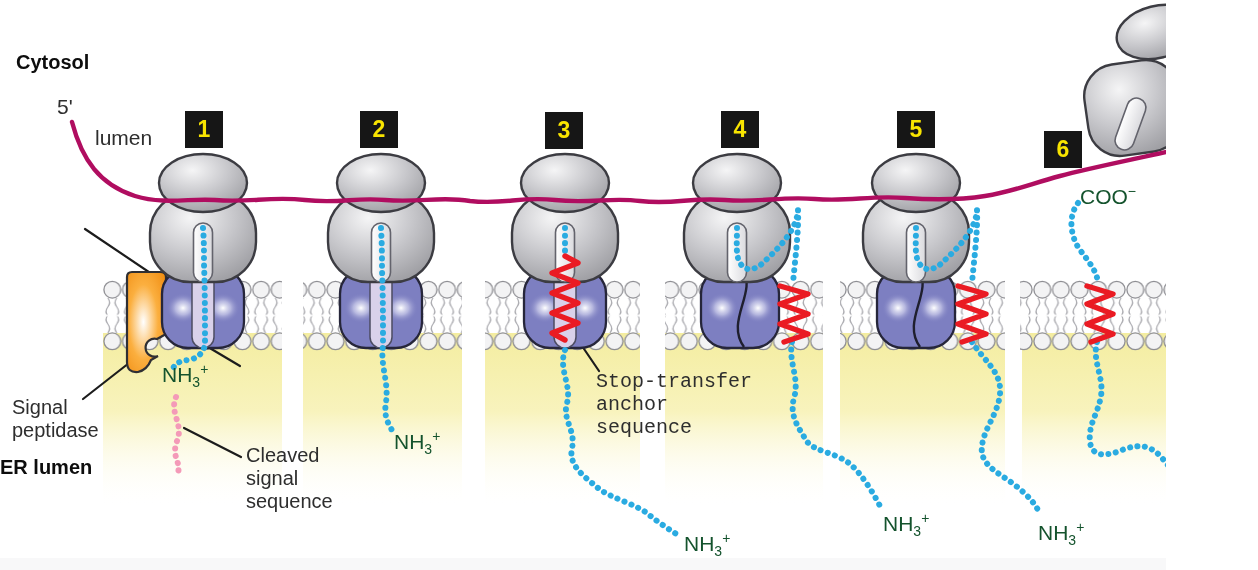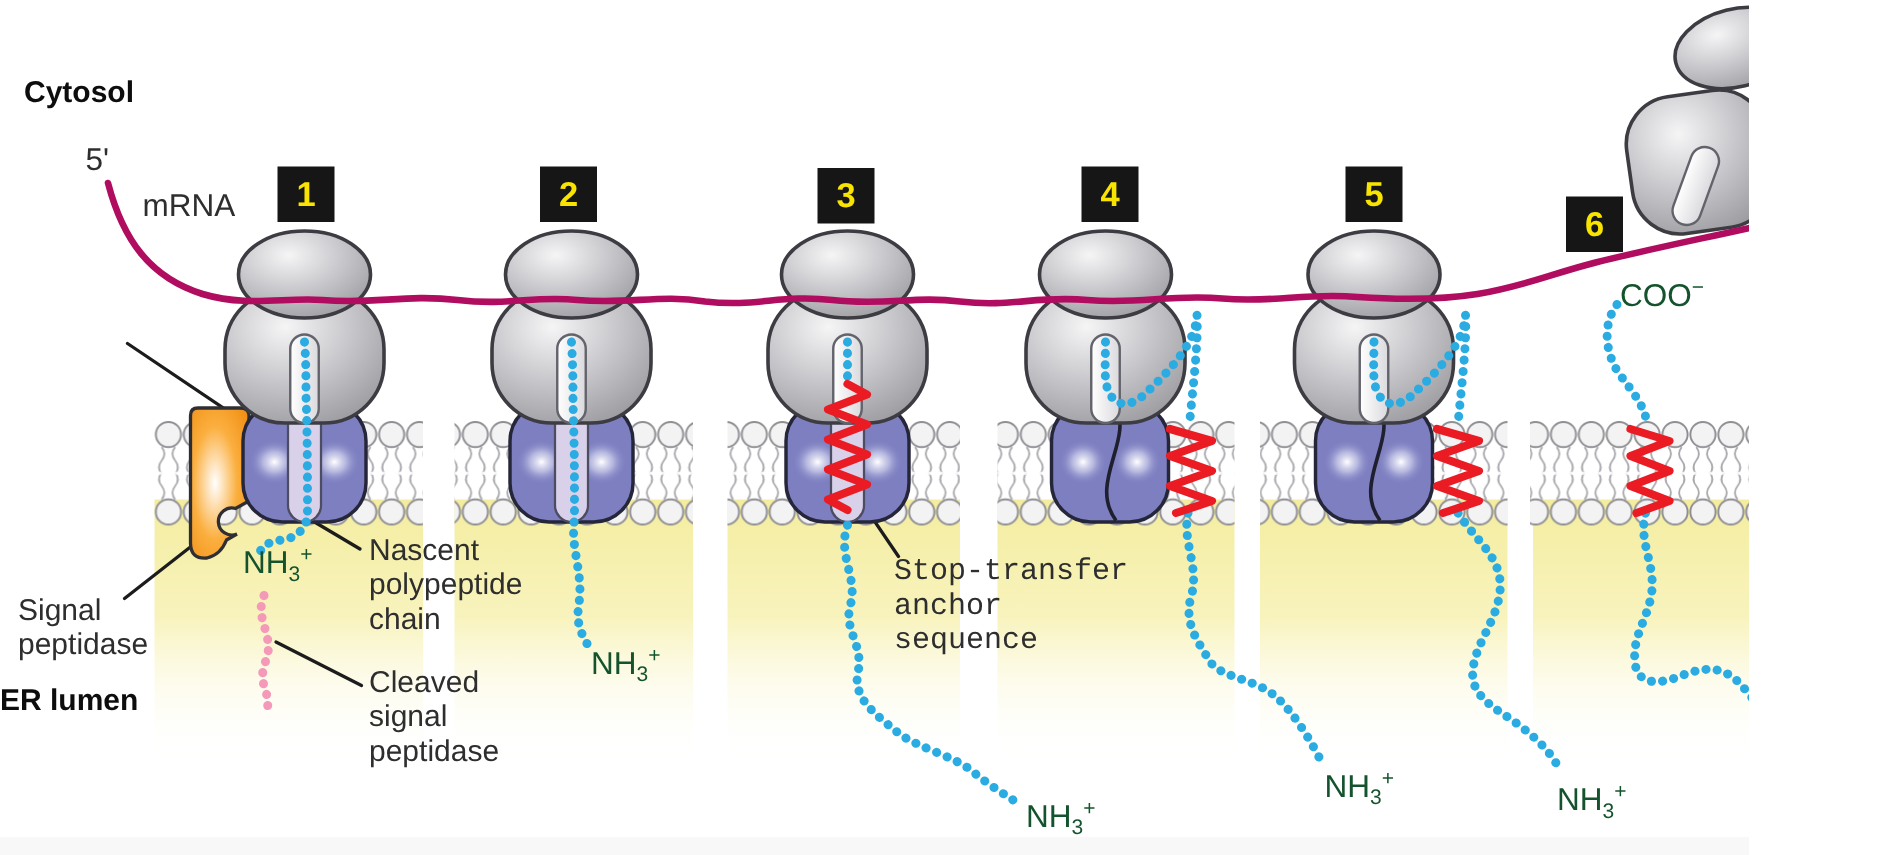--- a/index.html
+++ b/index.html
@@ -186,30 +186,27 @@
   <path class="pinkchain" d="M176,397 C169,413 184,424 177,441 C171,457 181,461 178,473"></path>
 
   <path class="helix" d="M565,256 l13,7 l-26,10 l26,10 l-26,10 l26,10 l-26,10 l26,10 l-26,10 l13,7"></path>
   <path class="helix" d="M780,286 l28,8 l-28,10 l28,10 l-28,10 l28,10 l-24,8"></path>
   <path class="helix" d="M958,286 l28,8 l-28,10 l28,10 l-28,10 l28,10 l-24,8"></path>
   <path class="helix" d="M1087,286 l26,8 l-26,10 l26,10 l-26,10 l26,10 l-22,8"></path>
 </svg>
 
 <div class="lbl bold" style="left:16px;top:51px;">Cytosol</div>
 <div class="lbl" style="left:57px;top:95px;font-size:21px;">5'</div>
-<div class="lbl" style="left:95px;top:126px;font-size:21px;">mRNA</div>
+<div class="lbl" style="left:95px;top:126px;font-size:21px;">lumen</div>
 <div class="lbl" style="left:12px;top:396px;">Signal
 peptidase</div>
 <div class="lbl bold" style="left:0;top:456px;">ER lumen</div>
-<div class="lbl" style="left:246px;top:356px;">Nascent
-polypeptide
-chain</div>
 <div class="lbl" style="left:246px;top:444px;">Cleaved
 signal
-peptidase</div>
+sequence</div>
 <div class="lbl" style="left:596px;top:370px;font-family:Liberation Mono, monospace;">Stop-transfer
 anchor
 sequence</div>
 <div class="lbl" style="left:1209px;top:126px;font-size:21px;">3'</div>
 
 <span class="chem" style="left:162px;top:361px;"><span>NH</span><sub>3</sub><sup>+</sup></span>
 <span class="chem" style="left:394px;top:428px;"><span>NH</span><sub>3</sub><sup>+</sup></span>
 <span class="chem" style="left:684px;top:530px;"><span>NH</span><sub>3</sub><sup>+</sup></span>
 <span class="chem" style="left:883px;top:510px;"><span>NH</span><sub>3</sub><sup>+</sup></span>
 <span class="chem" style="left:1038px;top:519px;"><span>NH</span><sub>3</sub><sup>+</sup></span>

